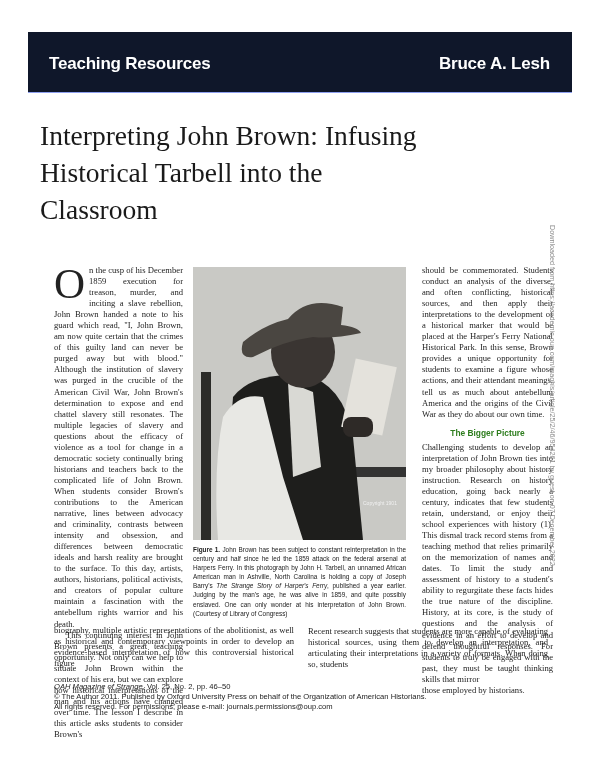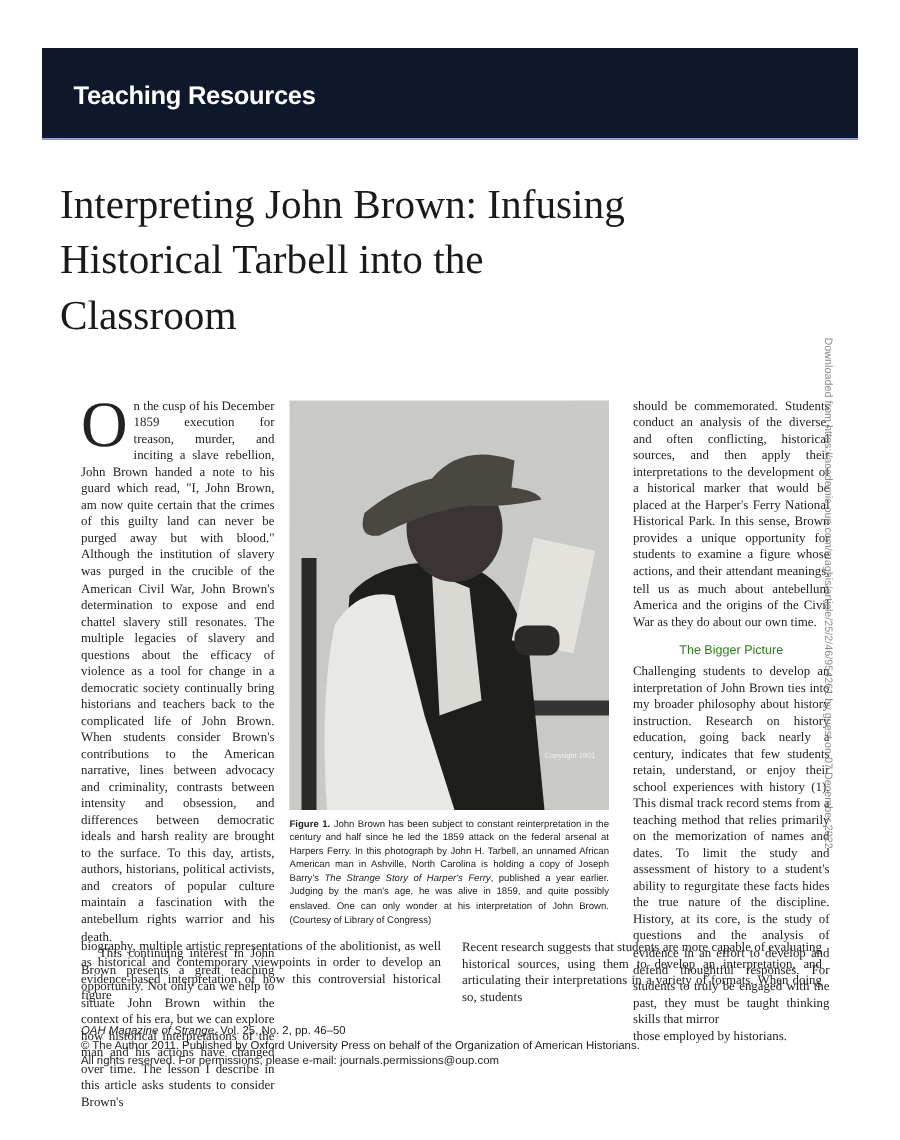--- a/index.html
+++ b/index.html
@@ -11,41 +11,42 @@
 
   .title { position: absolute; left: 40px; top: 117px; width: 520px; text-align: left; font-family: "Liberation Serif", serif; font-size: 27.5px; line-height: 37px; color: #1a1a1a; }
 
   .col { position: absolute; font-size: 8.6px; line-height: 11.05px; text-align: justify; color: #222; }
   .col p { margin: 0; }
   .col1 { left: 54px; top: 265px; width: 129px; }
   .col1 .indent { text-indent: 12px; }
   .dropcap { float: left; font-size: 43px; line-height: 34px; margin: 2px 4px 0 0; font-family: "Liberation Serif", serif; }
 
   .col3 { left: 394px; top: 265px; width: 131px; margin-left: 28px; }
-  .col3 .heading { text-align: center; font-family: "Liberation Sans", sans-serif; font-weight: normal; color: #2e7d1e; font-size: 8.4px; margin: 8px 0 3px 0; }
+  .col3 .heading { text-align: center; font-family: "Liberation Sans", sans-serif; font-weight: bold; color: #2e7d1e; font-size: 8.4px; margin: 8px 0 3px 0; }
   .col3 .last { text-align: left; }
 
   .span-left { position: absolute; left: 54px; top: 625px; width: 240px; font-size: 8.6px; line-height: 11.05px; text-align: justify; color: #222; }
   .span-right { position: absolute; left: 308px; top: 626px; width: 240px; font-size: 8.6px; line-height: 11.05px; text-align: justify; color: #222; }
 
   .photo { position: absolute; left: 193px; top: 267px; width: 213px; height: 273px; background: linear-gradient(160deg, #d6d6d3 0%, #bdbdb9 60%, #a9a9a4 100%); overflow: hidden; }
   .caption { position: absolute; left: 193px; top: 545px; width: 213px; font-family: "Liberation Sans", sans-serif; font-size: 6.4px; line-height: 9.1px; text-align: justify; color: #222; }
   .caption b { font-weight: bold; }
 
   .footer { position: absolute; left: 54px; top: 682px; font-family: "Liberation Sans", sans-serif; font-size: 7.6px; line-height: 10px; color: #222; }
   .footer .journal i { font-style: italic; }
 
   .watermark { position: absolute; left: 547px; top: 225px; width: 12px; height: 350px; }
   .watermark span { position: absolute; left: 0; top: 0; transform-origin: 0 0; transform: translate(10px, 0) rotate(90deg); white-space: nowrap; font-family: "Liberation Sans", sans-serif; font-size: 7.2px; color: #8a8a8a; }
 </style>
 </head>
 <body>
 
 <div class="banner">
   <span class="left">Teaching Resources</span>
+  <span class="right">Bruce A. Lesh</span>
 </div>
 
 <div class="title">
   <div>Interpreting John Brown: Infusing</div>
   <div>Historical Tarbell into the</div>
   <div>Classroom</div>
 </div>
 
 <div class="col col1">
   <p><span class="dropcap">O</span><span>n the cusp of his December 1859 execution for treason, murder, and inciting a slave rebellion, John Brown handed a note to his guard which read, "I, John Brown, am now quite certain that the crimes of this guilty land can never be purged away but with blood." Although the institution of slavery was purged in the crucible of the American Civil War, John Brown's determination to expose and end chattel slavery still resonates. The multiple legacies of slavery and questions about the efficacy of violence as a tool for change in a democratic society continually bring historians and teachers back to the complicated life of John Brown. When students consider Brown's contributions to the American narrative, lines between advocacy and criminality, contrasts between intensity and obsession, and differences between democratic ideals and harsh reality are brought to the surface. To this day, artists, authors, historians, political activists, and creators of popular culture maintain a fascination with the antebellum rights warrior and his death.</span></p>

